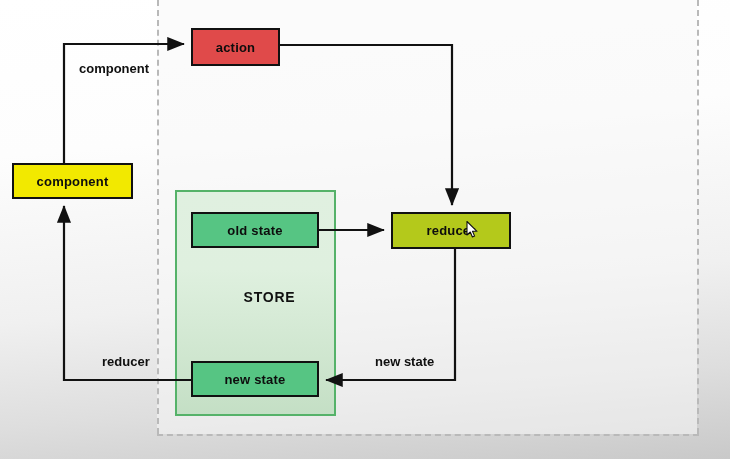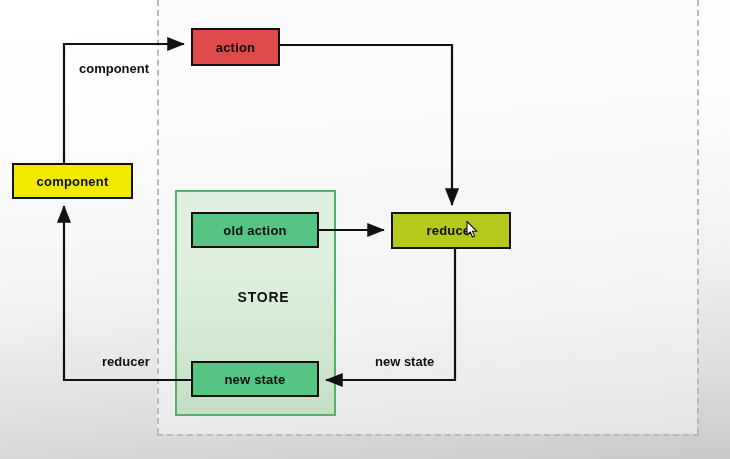--- a/index.html
+++ b/index.html
@@ -62,21 +62,21 @@
   }
   #store-container {
     position: absolute;
     left: 175px; top: 190px; width: 161px; height: 226px;
     box-sizing: border-box;
     border: 2px solid #55b269;
     background: linear-gradient(180deg, #e0f0e0 0%, #dff0df 35%, #cfe6cf 75%, #c4dfc5 100%);
   }
   #store-label {
     position: absolute;
-    left: 183px; top: 289px; width: 161px;
+    left: 189px; top: 289px; width: 161px;
     text-align: center;
     font-size: 14px;
     font-weight: bold;
     color: #101010;
     letter-spacing: 0.8px;
   }
   #node-old-state {
     left: 191px; top: 212px; width: 128px; height: 36px;
     background: #56c583;
   }
@@ -147,21 +147,21 @@
 
   <div class="node" id="node-component">
     <span>component</span>
   </div>
 
   <div class="node" id="node-reducer">
     <span>reducer</span>
   </div>
 
   <div class="node" id="node-old-state">
-    <span>old action</span>
+    <span>old state</span>
   </div>
 
   <div class="node" id="node-new-state">
     <span>new state</span>
   </div>
 
   <div class="edge-label" id="label-dispatch">component</div>
   <div class="edge-label" id="label-select">reducer</div>
   <div class="edge-label" id="label-newstate">new state</div>
 

